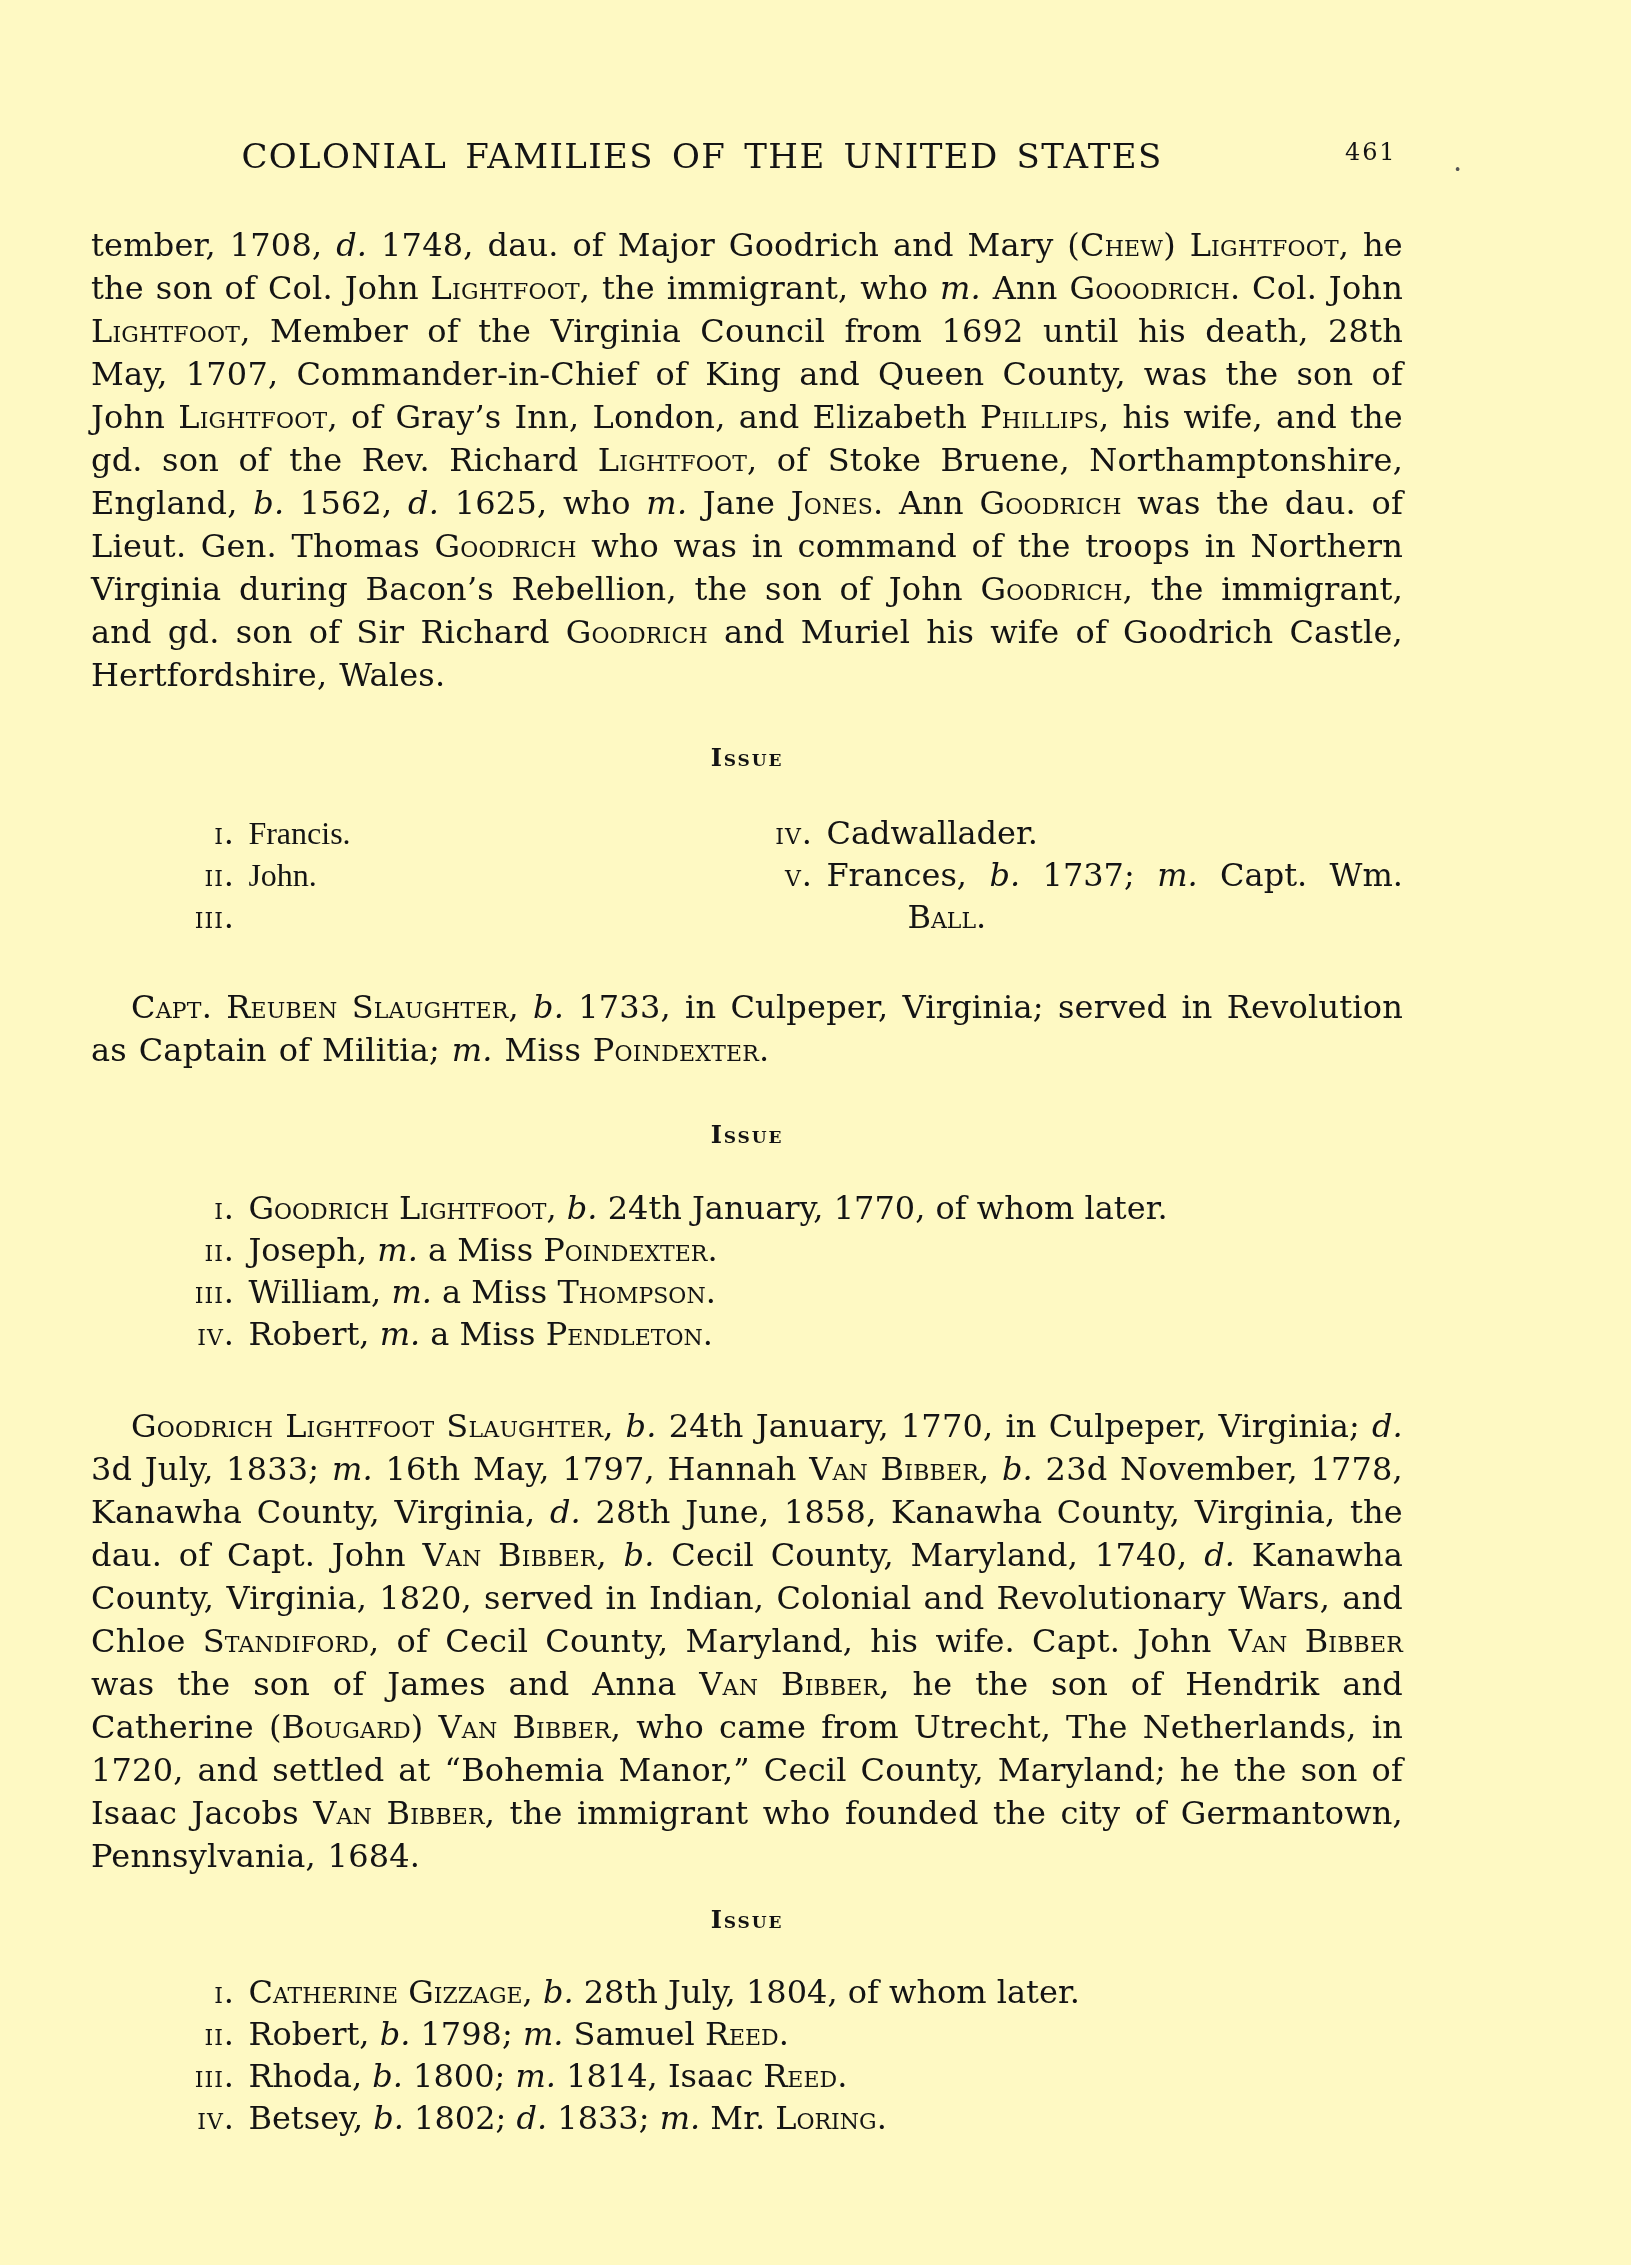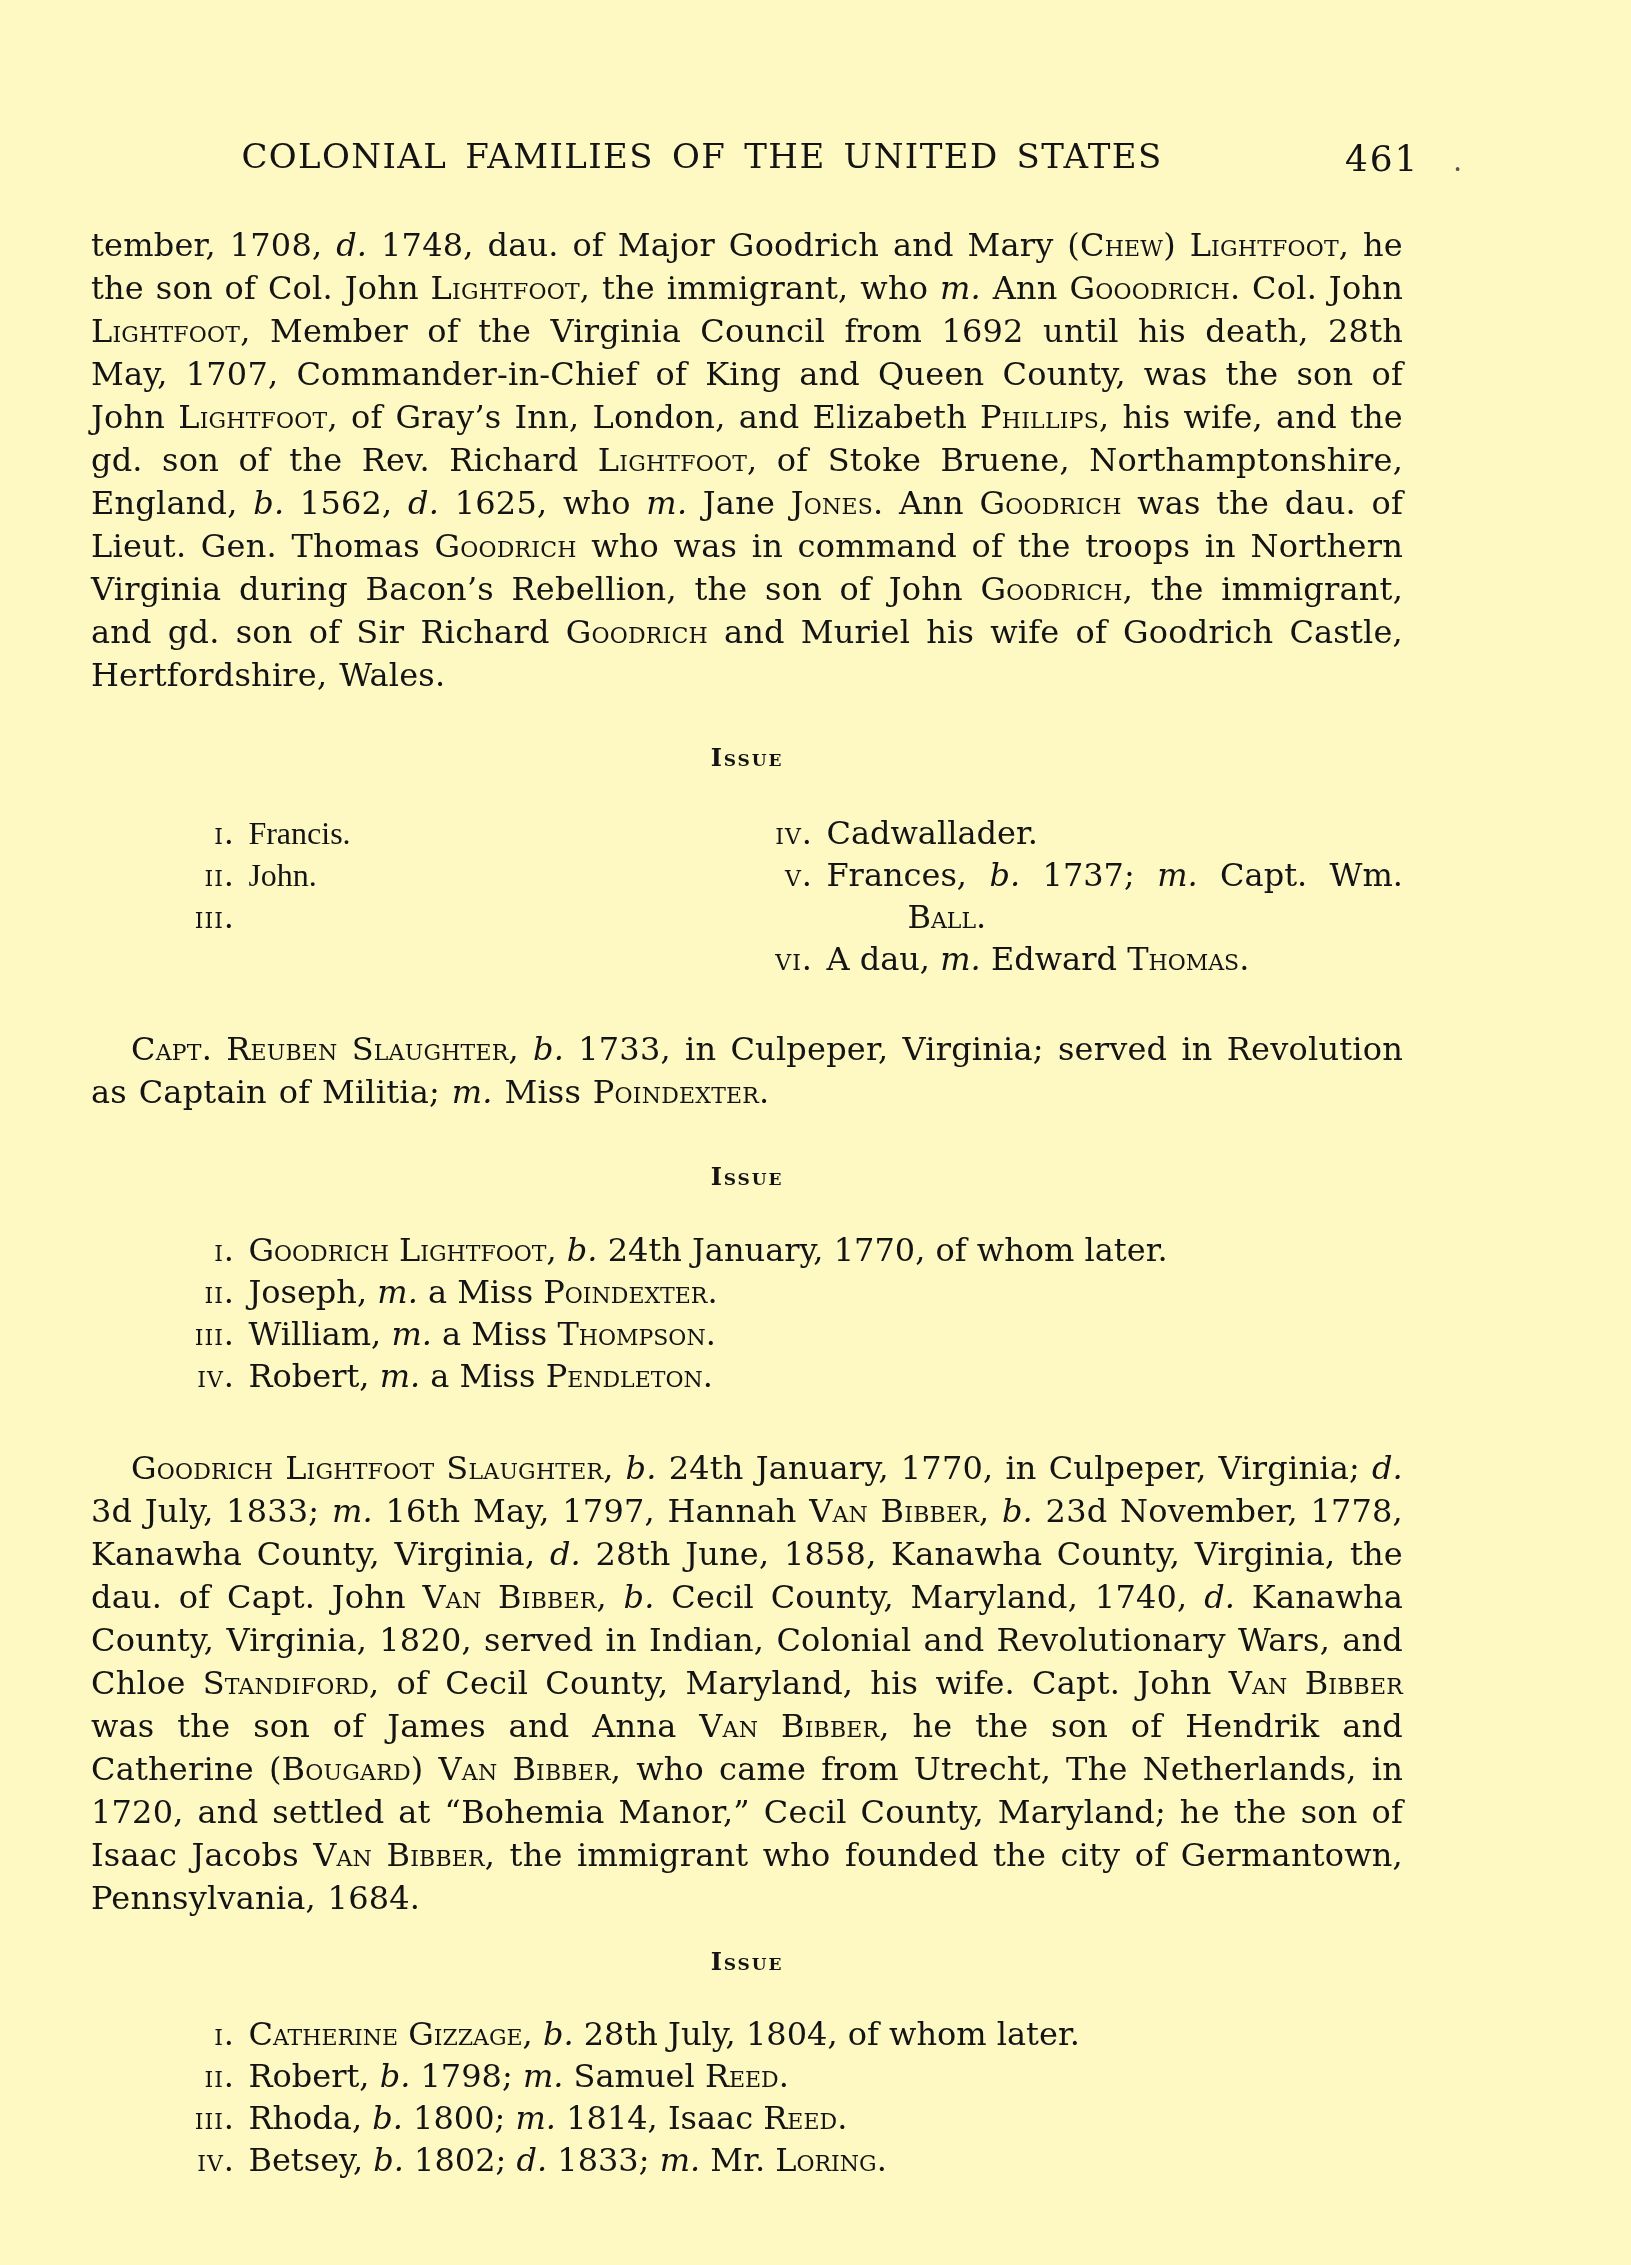--- a/index.html
+++ b/index.html
@@ -12,21 +12,21 @@
     overflow:hidden;
   }
   .content{
     position:absolute;left:91px;top:0;width:1312px;
   }
   .header{position:relative;margin-top:136px;height:44px;}
   .title{
     position:absolute;left:0;right:90px;text-align:center;
     font-size:34px;letter-spacing:1.4px;word-spacing:5.8px;white-space:nowrap;
   }
-  .pagenum{position:absolute;left:1254px;top:1.9px;font-size:36px;letter-spacing:1.9px;}
+  .pagenum{position:absolute;left:1254px;top:1.9px;font-size:24px;letter-spacing:1.9px;}
   .stray{position:absolute;left:1362px;top:7.7px;font-size:29px;color:#555;}
   .para{
     font-size:32px;line-height:43px;text-align:justify;
     letter-spacing:0.2px;word-spacing:1.4px;margin:0;
   }
   .p1{margin-top:44px;}
   .p2{margin-top:48px;text-indent:40px;}
   .p3{margin-top:50px;text-indent:40px;}
   .sc{font-variant:small-caps;}
   .it{font-style:italic;}
@@ -83,24 +83,20 @@
       </div>
       <div class="col-right">
         <div class="li">
           <span class="num">iv.</span>
           <span class="itext"><span>Cadwallader.</span></span>
         </div>
         <div class="li">
           <span class="num">v.</span>
           <span class="itext"><span>Frances, </span><span class="it">b.</span><span> 1737; </span><span class="it">m.</span><span> Capt. Wm. </span><span class="sc">Ball</span><span>.</span></span>
         </div>
-        <div class="li">
-          <span class="num">vi.</span>
-          <span class="itext"><span>A dau, </span><span class="it">m.</span><span> Edward </span><span class="sc">Thomas</span><span>.</span></span>
-        </div>
       </div>
     </div>
 
     <p class="para p2"><span class="sc">Capt. Reuben Slaughter</span><span>, </span><span class="it">b.</span><span> 1733, in Culpeper, Virginia; served in Revolution as Captain of Militia; </span><span class="it">m.</span><span> Miss </span><span class="sc">Poindexter</span><span>.</span></p>
 
     <div class="issue-head ih2">Issue</div>
 
     <div class="list-single">
       <div class="li">
         <span class="num">i.</span>

